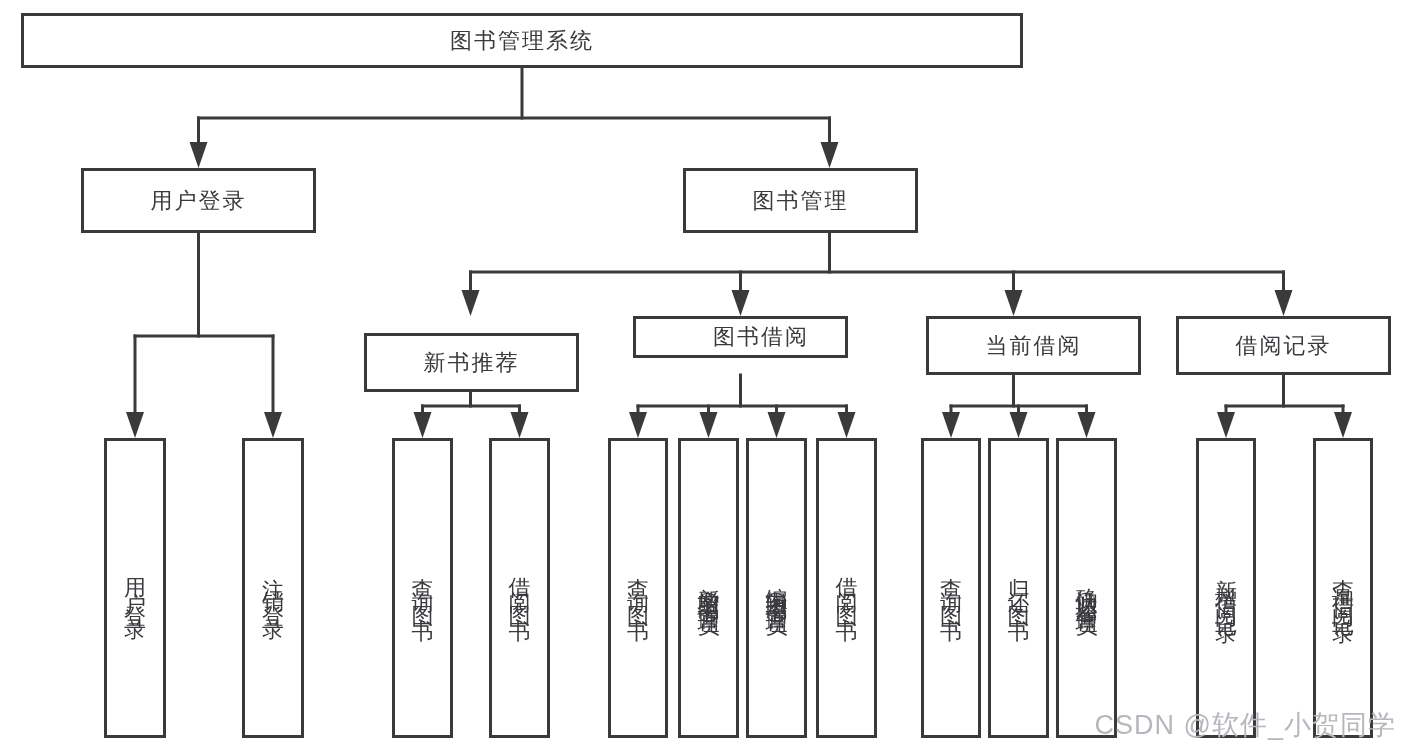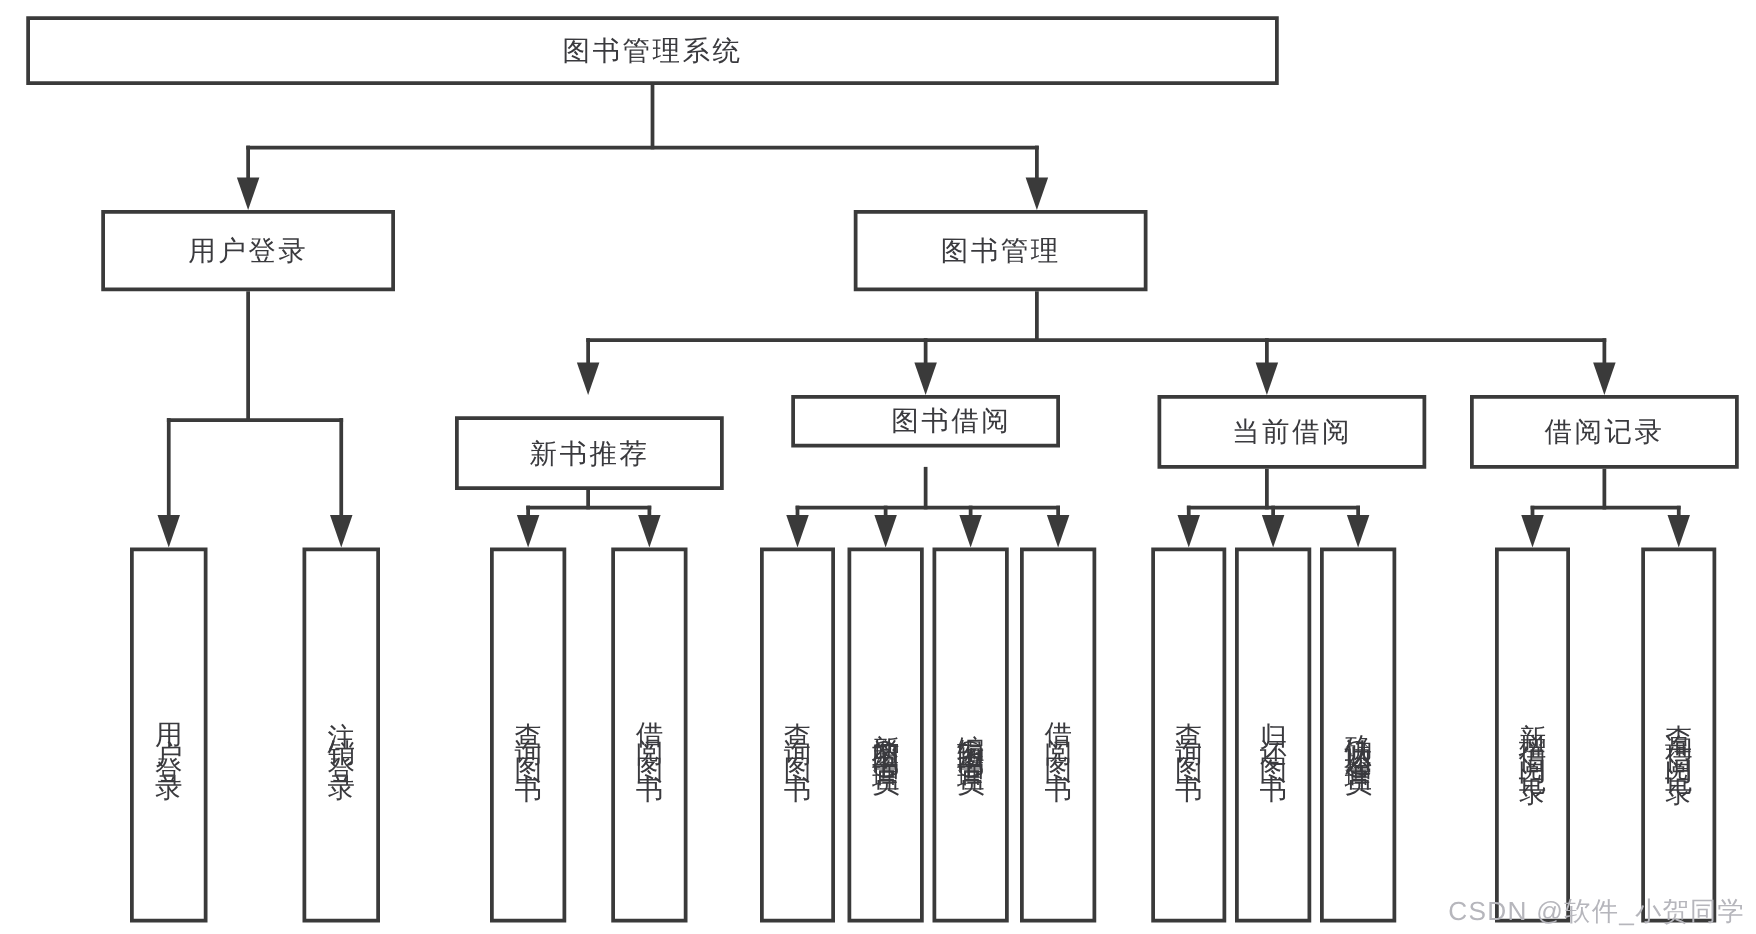--- a/index.html
+++ b/index.html
@@ -40,21 +40,21 @@
   }
   #nodes .node.v span {
     writing-mode: vertical-rl;
     text-orientation: mixed;
     white-space: normal;
   }
   .watermark {
     position: absolute;
     right: 9px;
     bottom: 4px;
-    font-size: 21px;
+    font-size: 27px;
     letter-spacing: 1px;
     color: var(--wm, #b6b6bc);
     z-index: 5;
     pointer-events: none;
   }
 </style>
 </head>
 <body>
 
 <div class="canvas" id="canvas" style="--line: #3a3a3a; --text: #3a3a3e; --wm: #b6b6bc; background: rgb(255, 255, 255);">

